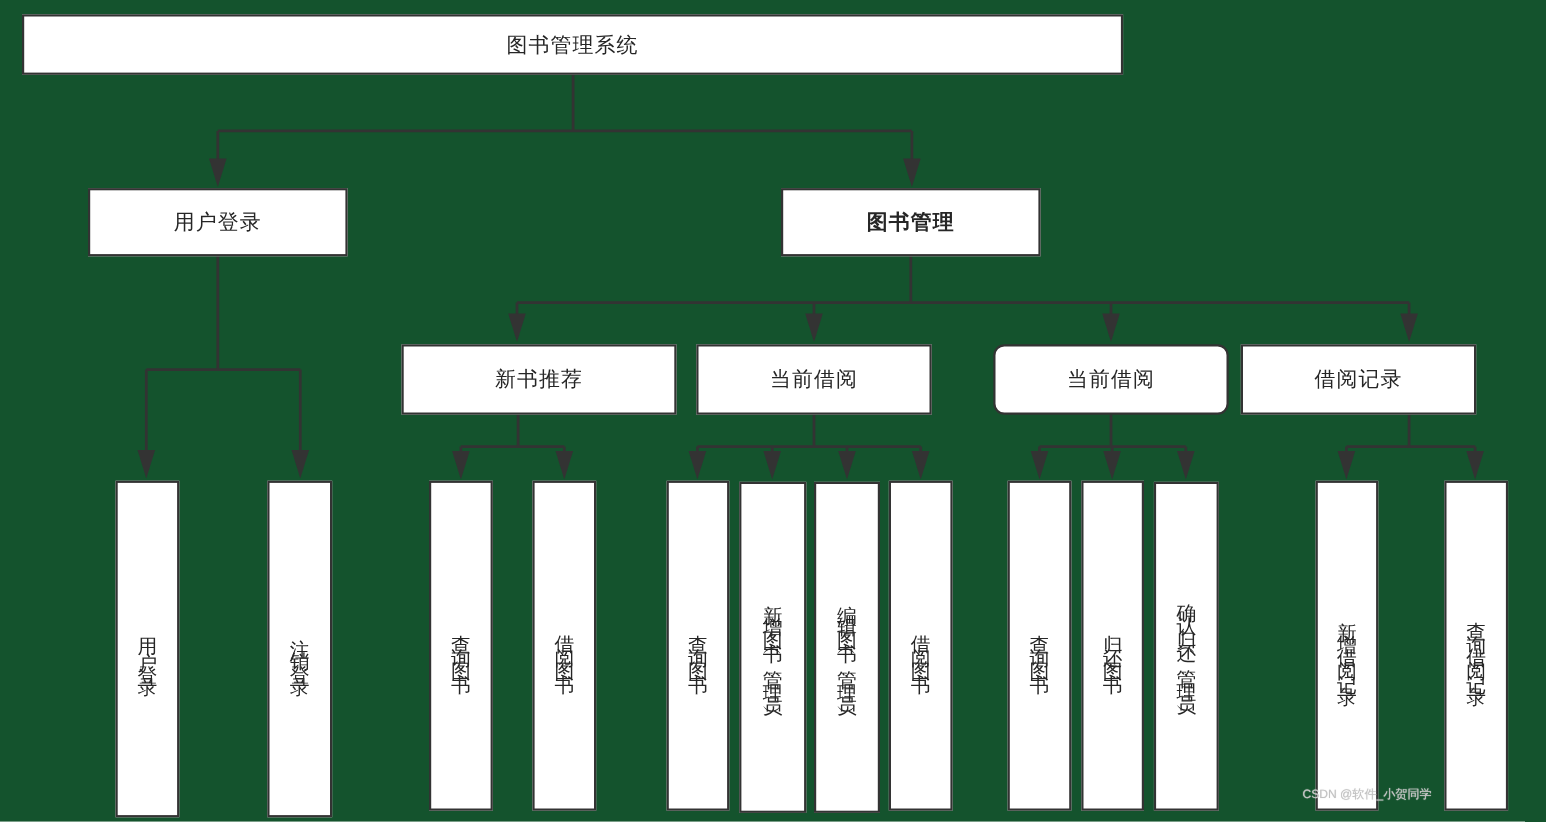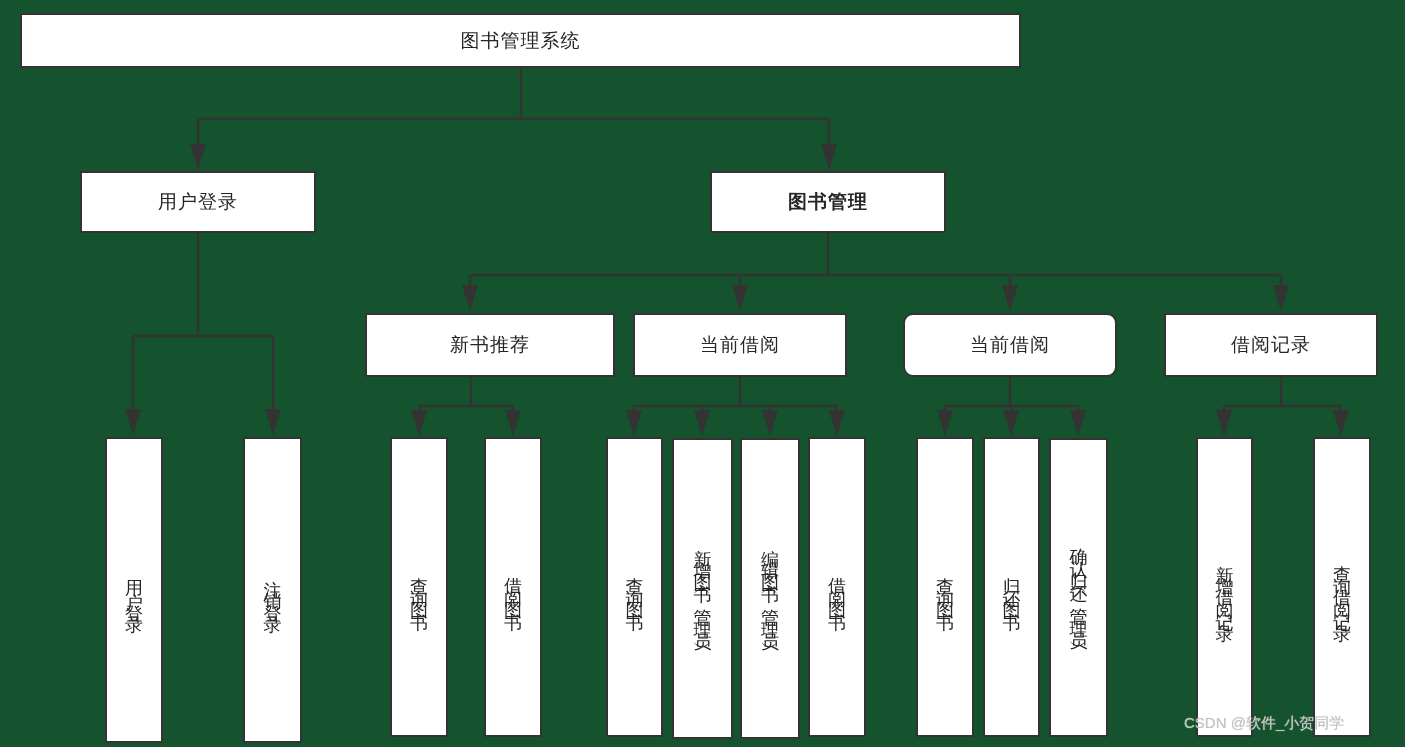--- a/index.html
+++ b/index.html
@@ -42,21 +42,21 @@
     text-orientation: mixed;
     font-size: 18px;
     letter-spacing: 12px;
     line-height: 1;
     white-space: nowrap;
   }
   #watermark {
     position: absolute;
     left: 1184px;
     top: 714px;
-    font-size: 15px;
+    font-size: 11px;
     color: #c2c2c2;
     white-space: nowrap;
     z-index: 5;
     text-shadow: 0 0 1px #d8d8d8;
   }
 </style>
 </head>
 <body>
 
 <div id="canvas">
@@ -114,21 +114,21 @@
 
   <div class="box h" style="left:365px; top:313px; width:250px; height:64px;">
     <span class="lbl">新书推荐</span>
   </div>
   <div class="box h" style="left:633px; top:313px; width:214px; height:64px;">
     <span class="lbl">当前借阅</span>
   </div>
   <div class="box h" style="left:903px; top:313px; width:214px; height:64px;border-radius:10px;">
     <span class="lbl">当前借阅</span>
   </div>
-  <div class="box h" style="left:1164px; top:313px; width:214px; height:64px;">
+  <div class="box h" style="left:1128px; top:313px; width:214px; height:64px;">
     <span class="lbl">借阅记录</span>
   </div>
 
   <div class="box v" style="left:105px; top:437px; width:58px; height:306px;">
     <span class="lbl">用户登录</span>
   </div>
   <div class="box v" style="left:243px; top:437px; width:59px; height:306px;">
     <span class="lbl">注销登录</span>
   </div>
 

